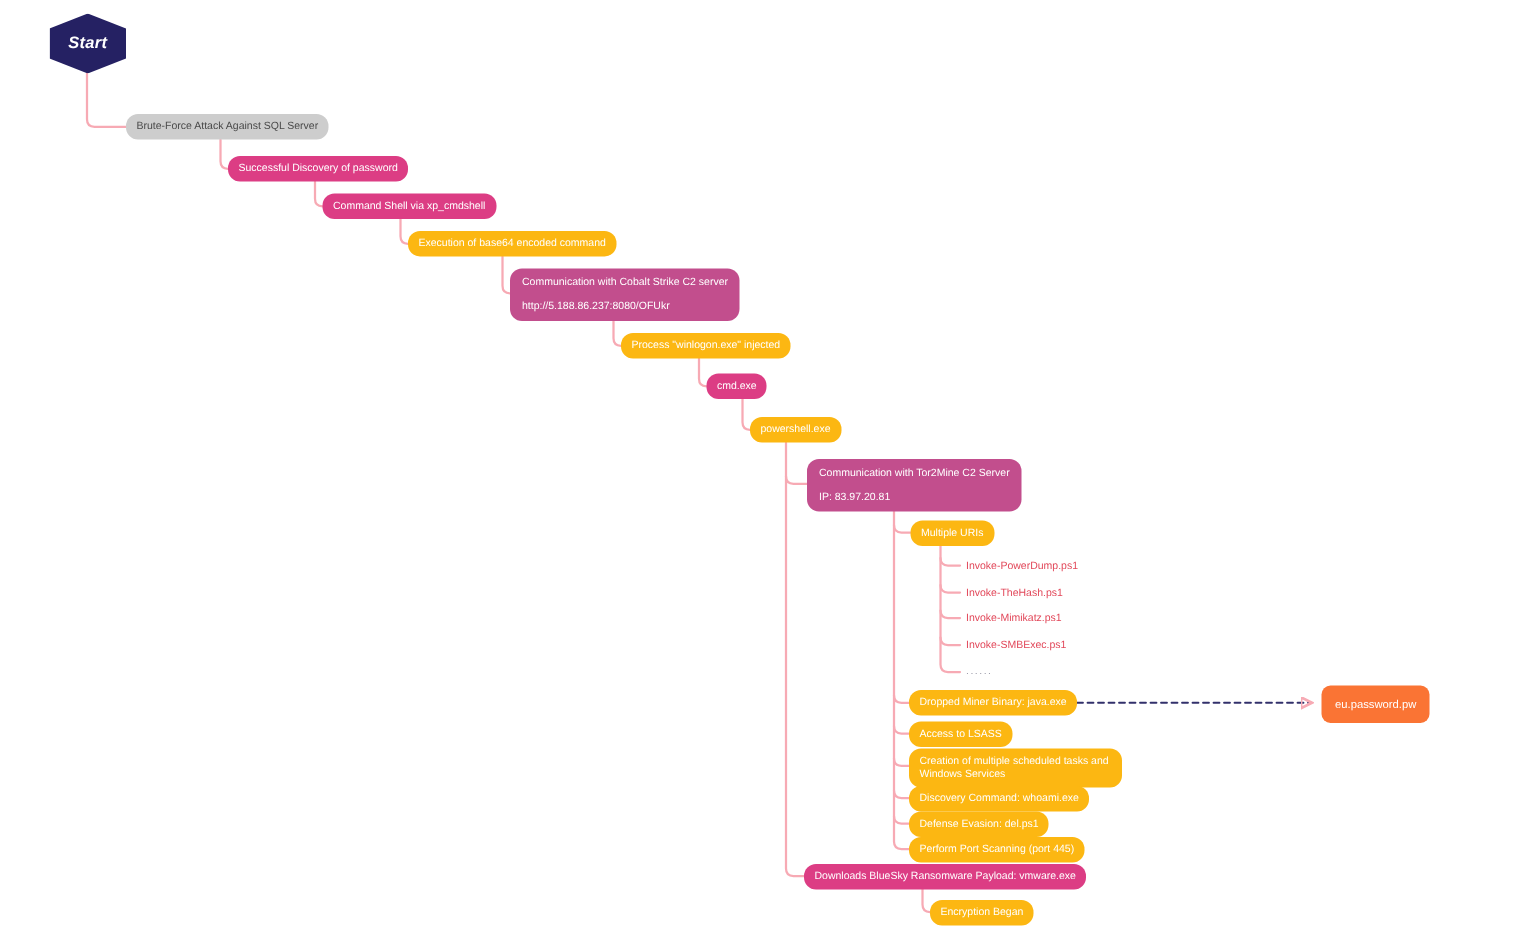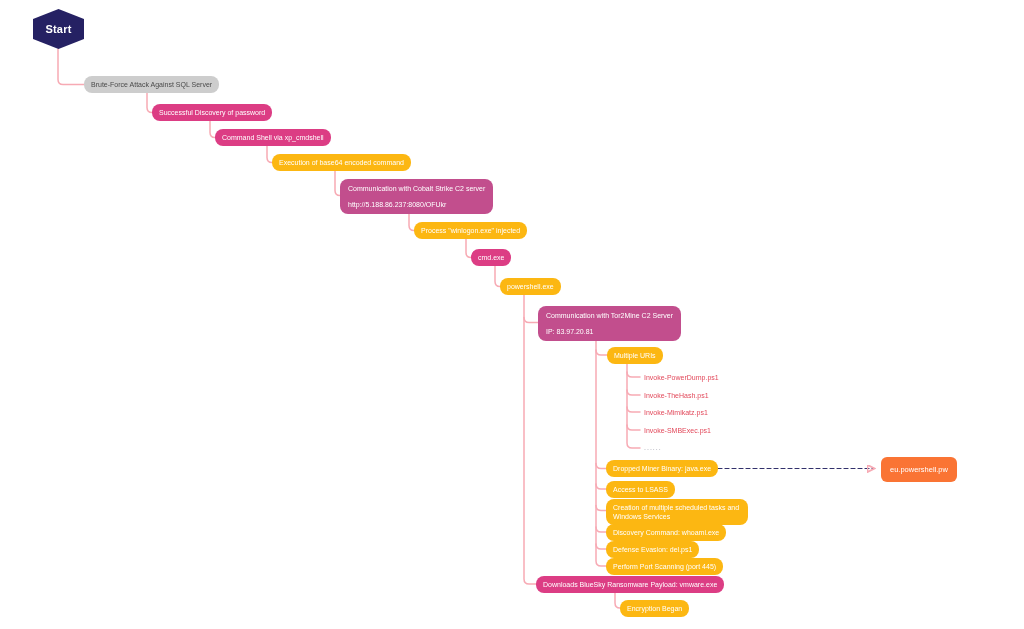--- a/index.html
+++ b/index.html
@@ -33,21 +33,21 @@
   .orange  { background:#fa7434; padding:8px 9px; font-size:7.5px; border-radius:6px; }
   .plain   { background:none; color:#e2485a; padding:2px 0; border-radius:0; }
   .dots    { background:none; color:#9a9aa8; padding:2px 0; letter-spacing:1px; border-radius:0; }
   .wrap    { white-space:normal; width:128px; }
   .start-node {
     width:51px; height:40px;
     background:#252163;
     clip-path: polygon(50% 0, 100% 25%, 100% 75%, 50% 100%, 0 75%, 0 25%);
     display:flex; align-items:center; justify-content:center;
     font-size:11px; font-weight:bold; letter-spacing:0.2px;
-    padding:0; border-radius:0;
+    padding:0; border-radius:0;font-style:italic;
   }
 </style>
 </head>
 <body>
 
 <div class="canvas">
 
   <svg class="edges">
     <defs>
       <marker id="arrow" markerWidth="7" markerHeight="7" refX="5.5" refY="3" orient="auto">
@@ -113,21 +113,21 @@
   <div class="node plain" style="left:644px; top:389px;">Invoke-TheHash.ps1</div>
 
   <div class="node plain" style="left:644px; top:406px;">Invoke-Mimikatz.ps1</div>
 
   <div class="node plain" style="left:644px; top:424px;">Invoke-SMBExec.ps1</div>
 
   <div class="node dots" style="left:644px; top:441px;">......</div>
 
   <div class="node yellow" style="left:606px; top:460px;">Dropped Miner Binary: java.exe</div>
 
-  <div class="node orange" style="left:881px; top:457px;">eu.powershell.pw</div>
+  <div class="node orange" style="left:881px; top:457px;">eu.password.pw</div>
 
   <div class="node yellow" style="left:606px; top:481px;">Access to LSASS</div>
 
   <div class="node yellow wrap" style="left:606px; top:499px;">Creation of multiple scheduled tasks and Windows Services</div>
 
   <div class="node yellow" style="left:606px; top:524px;">Discovery Command: whoami.exe</div>
 
   <div class="node yellow" style="left:606px; top:541px;">Defense Evasion: del.ps1</div>
 
   <div class="node yellow" style="left:606px; top:558px;">Perform Port Scanning (port 445)</div>

